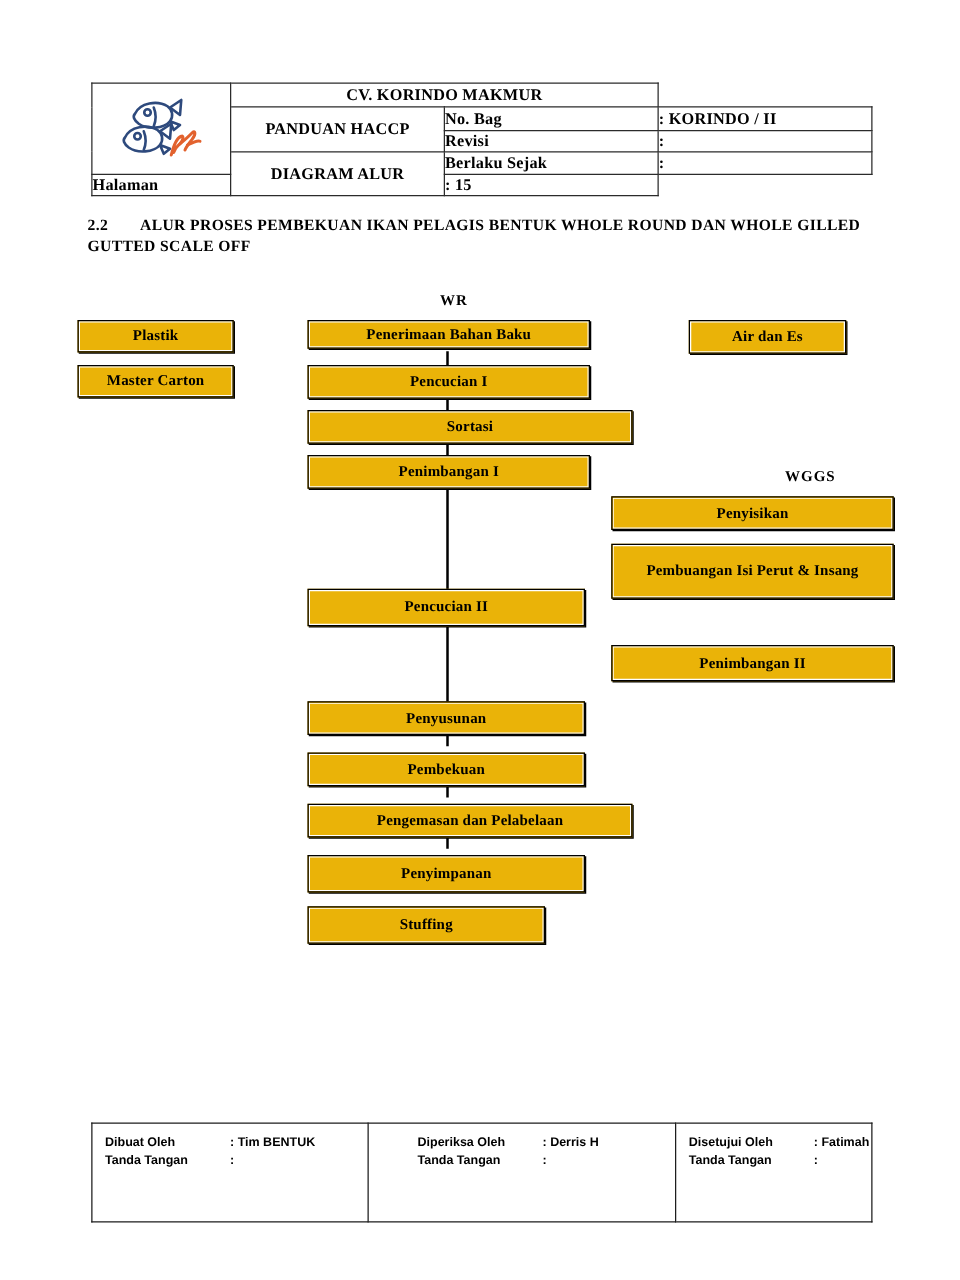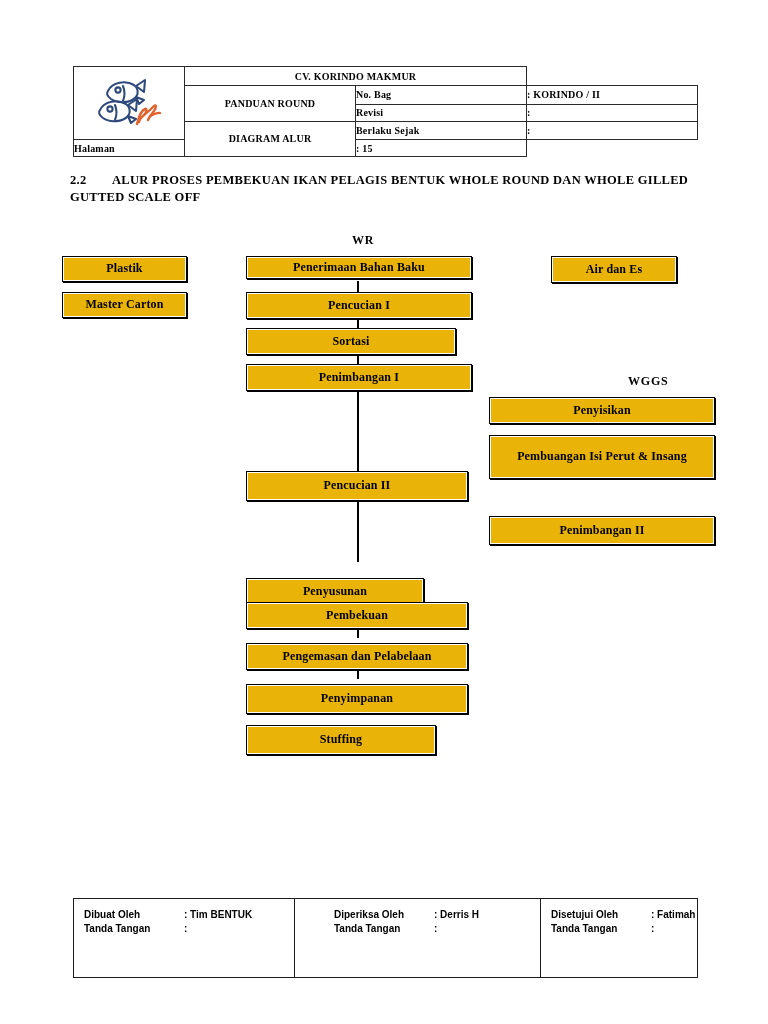--- a/index.html
+++ b/index.html
@@ -23,21 +23,21 @@
     top: 66px;
     width: 625px;
     border-collapse: collapse;
     table-layout: fixed;
   }
   .header-table td {
     border: 1px solid #2b2b2b;
     padding: 0;
     font-family: "Liberation Serif", serif;
     font-weight: bold;
-    font-size: 10px;
+    font-size: 13px;
     letter-spacing: 0.2px;
     vertical-align: middle;
   }
   .hdr-logo-cell {
     width: 110px;
     height: 72px;
     text-align: center;
   }
   .hdr-company {
     text-align: center;
@@ -171,21 +171,21 @@
             <path d="M45 52 C47 44, 50 38, 53 37 C55 36, 55 40, 52 43 C50 45, 48 46, 47 50"></path>
             <path d="M52 43 C56 40, 60 36, 62 34 C64 32, 65 35, 62 39 C60 42, 57 45, 56 48"></path>
             <path d="M58 44 C62 42, 66 40, 68 41"></path>
           </g>
         </svg>
       </span>
     </td>
     <td class="hdr-company" colspan="2">CV. KORINDO MAKMUR</td>
   </tr>
   <tr>
-    <td class="hdr-doc" rowspan="2">PANDUAN ROUND</td>
+    <td class="hdr-doc" rowspan="2">PANDUAN HACCP</td>
     <td class="hdr-key">No. Bag</td>
     <td class="hdr-val">: KORINDO / II</td>
   </tr>
   <tr>
     <td class="hdr-key">Revisi</td>
     <td class="hdr-val">:</td>
   </tr>
   <tr>
     <td class="hdr-doc" rowspan="2">DIAGRAM ALUR</td>
     <td class="hdr-key">Berlaku Sejak</td>
@@ -214,26 +214,26 @@
   <div class="connector" style="left:357px; top:497px; height:65px;"></div>
   <div class="connector" style="left:357px; top:586px; height:11px;"></div>
   <div class="connector" style="left:357px; top:627px; height:11px;"></div>
   <div class="connector" style="left:357px; top:668px; height:11px;"></div>
 
   <div class="fbox" style="left:62px;  top:256px; width:125px; height:26px;">Plastik</div>
   <div class="fbox" style="left:62px;  top:292px; width:125px; height:26px;">Master Carton</div>
 
   <div class="fbox" style="left:246px; top:256px; width:226px; height:23px;">Penerimaan Bahan Baku</div>
   <div class="fbox" style="left:246px; top:292px; width:226px; height:27px;">Pencucian I</div>
-  <div class="fbox" style="left:246px; top:328px; width:210px; height:27px;">Sortasi</div>
+  <div class="fbox" style="left:246px; top:328px; width:260px; height:27px;">Sortasi</div>
   <div class="fbox" style="left:246px; top:364px; width:226px; height:27px;">Penimbangan I</div>
   <div class="fbox" style="left:246px; top:471px; width:222px; height:30px;">Pencucian II</div>
-  <div class="fbox" style="left:246px; top:578px; width:178px; height:27px;">Penyusunan</div>
+  <div class="fbox" style="left:246px; top:561px; width:222px; height:27px;">Penyusunan</div>
   <div class="fbox" style="left:246px; top:602px; width:222px; height:27px;">Pembekuan</div>
-  <div class="fbox" style="left:246px; top:643px; width:222px; height:27px;">Pengemasan dan Pelabelaan</div>
+  <div class="fbox" style="left:246px; top:643px; width:260px; height:27px;">Pengemasan dan Pelabelaan</div>
   <div class="fbox" style="left:246px; top:684px; width:222px; height:30px;">Penyimpanan</div>
   <div class="fbox" style="left:246px; top:725px; width:190px; height:30px;">Stuffing</div>
 
   <div class="fbox" style="left:551px; top:256px; width:126px; height:27px;">Air dan Es</div>
   <div class="fbox" style="left:489px; top:397px; width:226px; height:27px;">Penyisikan</div>
   <div class="fbox" style="left:489px; top:435px; width:226px; height:44px;">Pembuangan Isi Perut &amp; Insang</div>
   <div class="fbox" style="left:489px; top:516px; width:226px; height:29px;">Penimbangan II</div>
 </div>
 
 <table class="sign-table">

